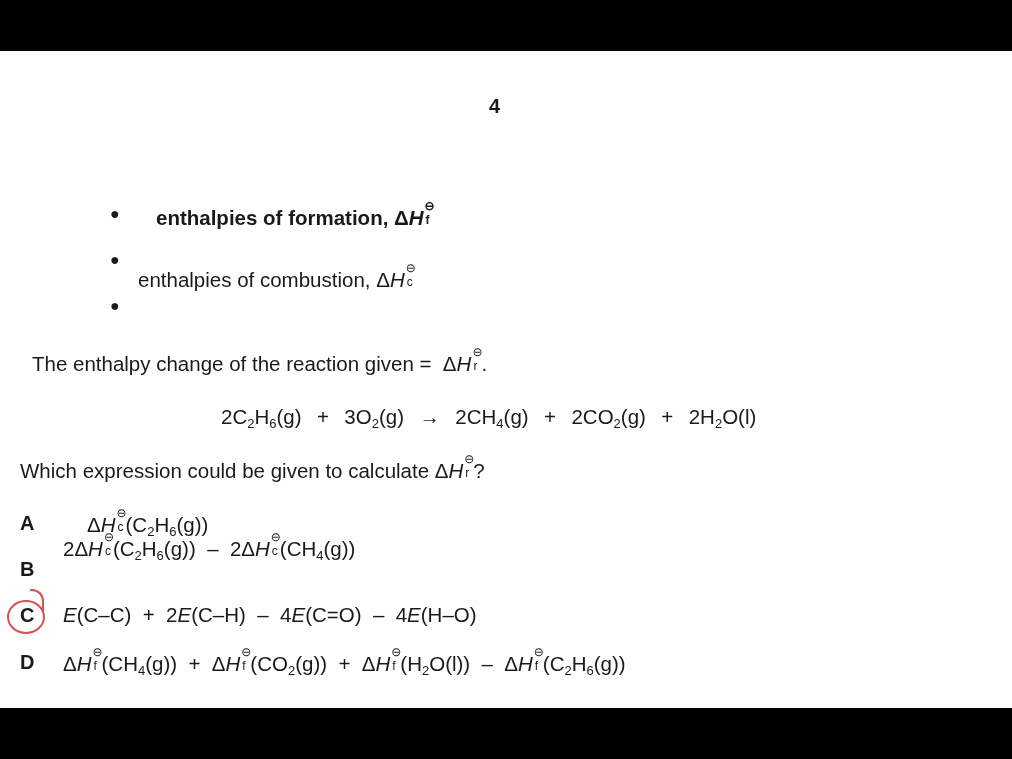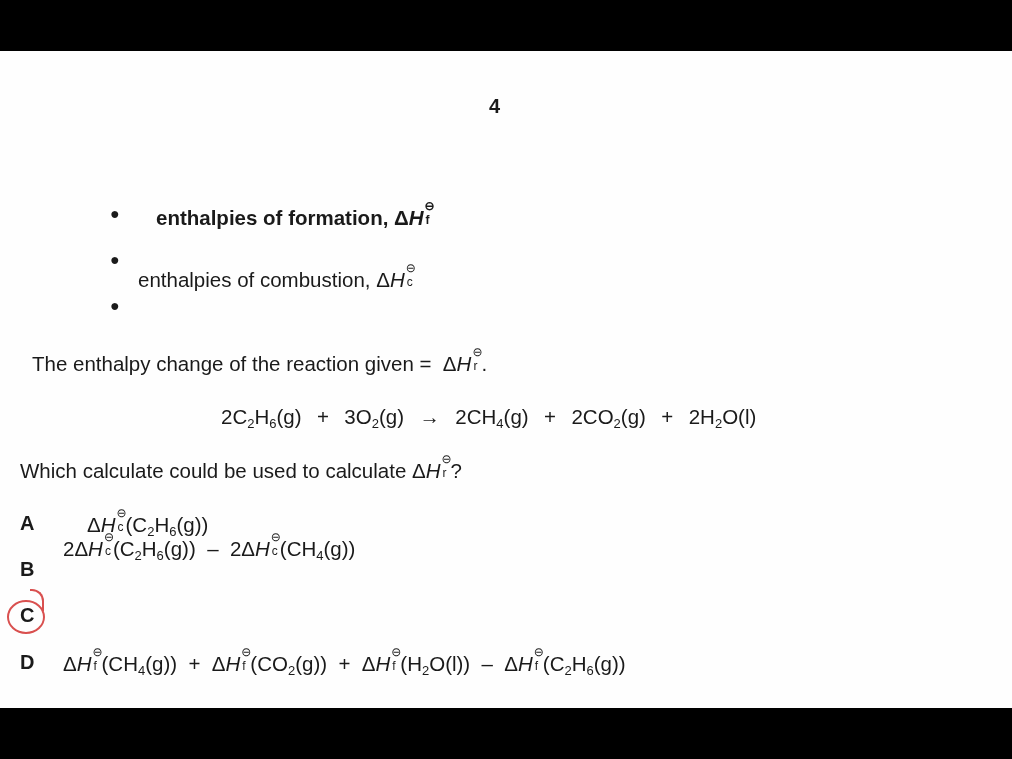--- a/index.html
+++ b/index.html
@@ -65,35 +65,38 @@
     <span>3O</span><sub>2</sub><span>(g)</span>
     &nbsp;<span>→</span>&nbsp;
     <span>2CH</span><sub>4</sub><span>(g)</span>
     &nbsp;<span>+</span>&nbsp;
     <span>2CO</span><sub>2</sub><span>(g)</span>
     &nbsp;<span>+</span>&nbsp;
     <span>2H</span><sub>2</sub><span>O(l)</span>
   </div>
 
   <div class="abs txt" style="left:20px; top:406px;">
-    <span>Which calculate could be used to calculate </span><span class="dh">Δ<i>H</i><span class="sym"><span class="theta">⊖</span><span class="sub">r</span></span></span><span>?</span>
+    <span>Which expression could be given to calculate </span><span class="dh">Δ<i>H</i><span class="sym"><span class="theta">⊖</span><span class="sub">r</span></span></span><span>?</span>
   </div>
 
   <div class="abs opt-letter" style="left:20px; top:461px;">A</div>
   <div class="abs txt" style="left:63px; top:460px;margin-left:24px;">
     Δ<i>H</i><span class="sym"><span class="theta">⊖</span><span class="sub">c</span></span>(C<sub>2</sub>H<sub>6</sub>(g))
   </div>
 
   <div class="abs opt-letter" style="left:20px; top:507px;">B</div>
   <div class="abs txt" style="left:63px; top:484px;">
     2Δ<i>H</i><span class="sym"><span class="theta">⊖</span><span class="sub">c</span></span>(C<sub>2</sub>H<sub>6</sub>(g))&nbsp; <span>–</span> &nbsp;2Δ<i>H</i><span class="sym"><span class="theta">⊖</span><span class="sub">c</span></span>(CH<sub>4</sub>(g))
   </div>
 
   <div class="circle-tail"></div>
   <div class="circle"></div>
   <div class="abs opt-letter" style="left:20px; top:553px;">C</div>
+  <div class="abs txt" style="left:63px; top:552px;">
+    <i>E</i>(C–C)&nbsp; + &nbsp;2<i>E</i>(C–H)&nbsp; – &nbsp;4<i>E</i>(C=O)&nbsp; – &nbsp;4<i>E</i>(H–O)
+  </div>
 
   <div class="abs opt-letter" style="left:20px; top:600px;">D</div>
   <div class="abs txt" style="left:63px; top:599px;">
     Δ<i>H</i><span class="sym"><span class="theta">⊖</span><span class="sub">f</span></span>(CH<sub>4</sub>(g))&nbsp; + &nbsp;Δ<i>H</i><span class="sym"><span class="theta">⊖</span><span class="sub">f</span></span>(CO<sub>2</sub>(g))&nbsp; + &nbsp;Δ<i>H</i><span class="sym"><span class="theta">⊖</span><span class="sub">f</span></span>(H<sub>2</sub>O(l))&nbsp; – &nbsp;Δ<i>H</i><span class="sym"><span class="theta">⊖</span><span class="sub">f</span></span>(C<sub>2</sub>H<sub>6</sub>(g))
   </div>
 
 </div>
 
 </body></html>

